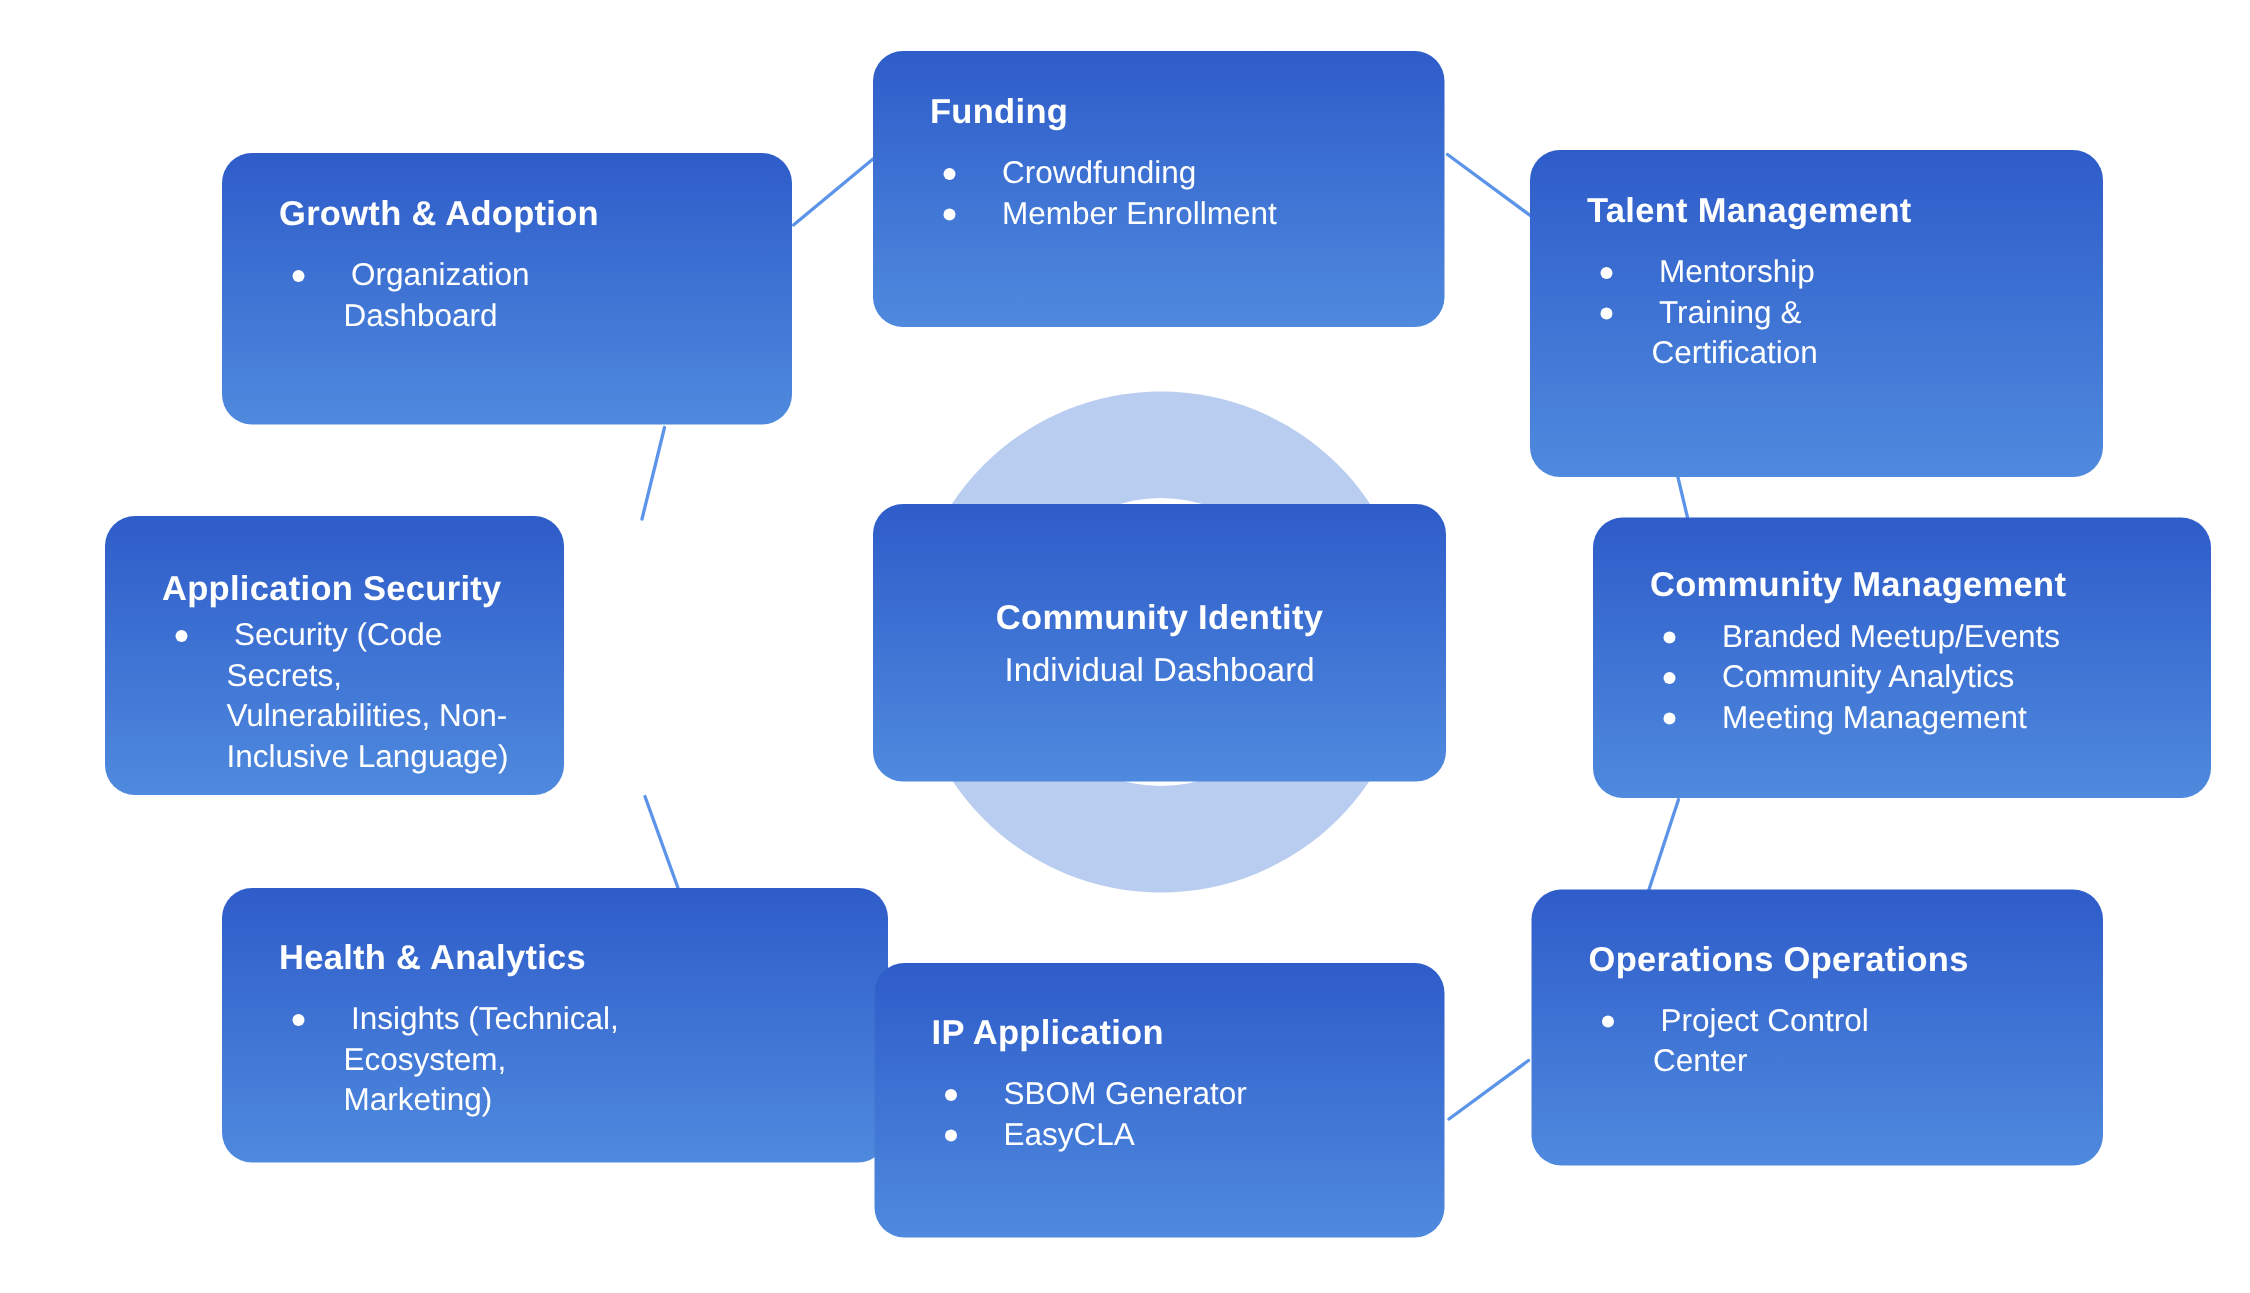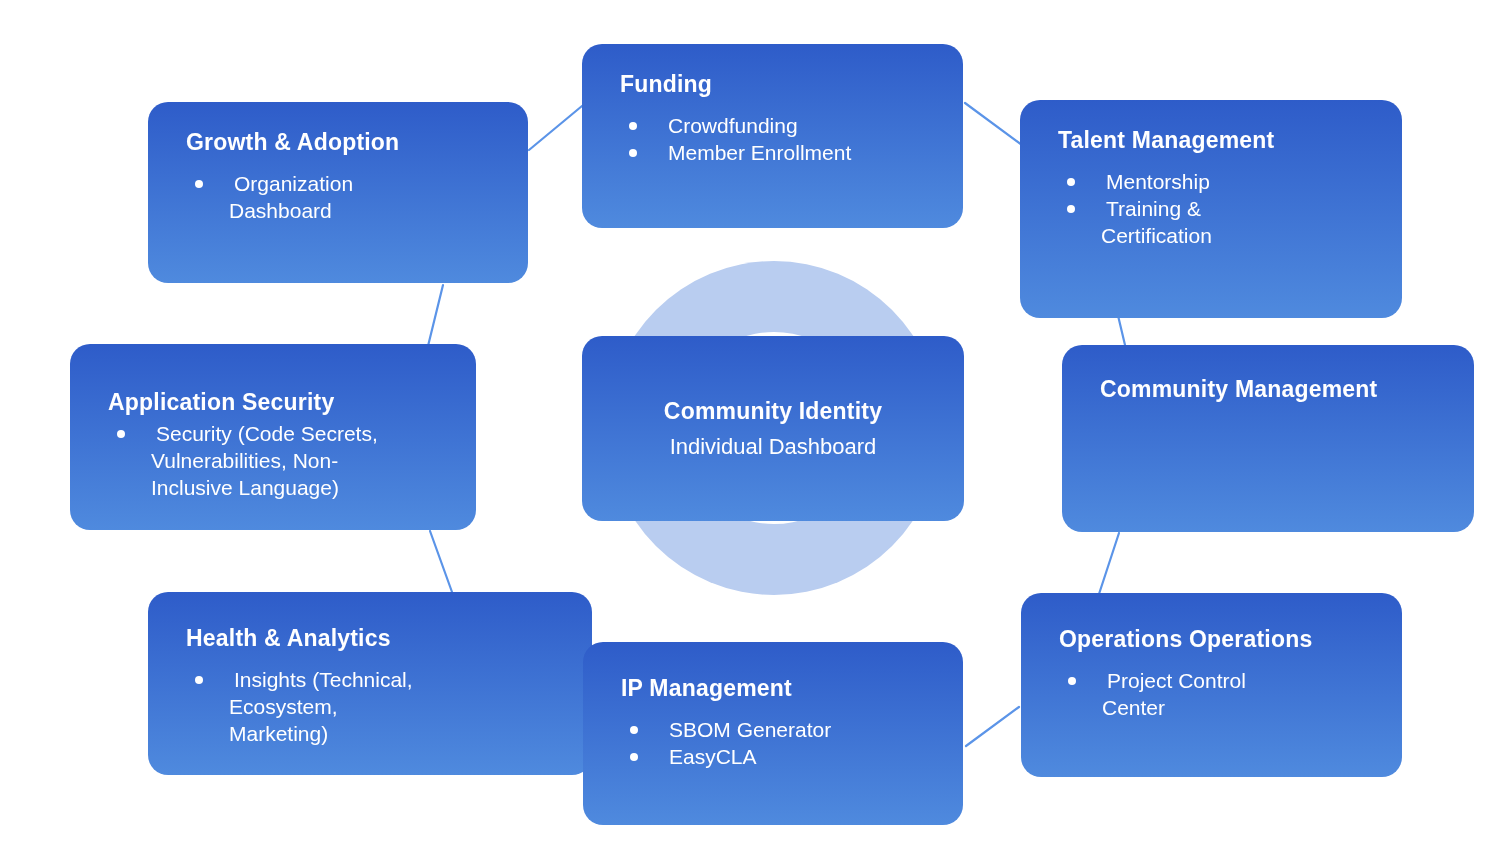--- a/index.html
+++ b/index.html
@@ -53,23 +53,23 @@
     position: absolute;
     left: 9px;
     top: 10px;
     width: 8px;
     height: 8px;
     border-radius: 50%;
     background: #ffffff;
   }
   
   .pos-growth   { left: 148px;  top: 102px; width: 380px; height: 181px; }
-  .pos-funding  { left: 582px;  top: 44px;  width: 381px; height: 184px; }
+  .pos-funding  { left: 582px;  top: 34px;  width: 381px; height: 184px; }
   .pos-talent   { left: 1020px; top: 100px; width: 382px; height: 218px; }
-  .pos-appsec   { left: 70px;   top: 344px; width: 406px; height: 186px; padding-top: 44px; }
+  .pos-appsec   { left: 70px;   top: 344px; width: 306px; height: 186px; padding-top: 34px; }
   .pos-appsec .node-title { margin-bottom: 4px; }
   .pos-commmgmt { left: 1062px; top: 345px; width: 412px; height: 187px; padding-top: 30px; }
   .pos-commmgmt .node-title { margin-bottom: 8px; }
   .pos-health   { left: 148px;  top: 592px; width: 444px; height: 183px; padding-top: 32px; }
   .pos-ip       { left: 583px;  top: 642px; width: 380px; height: 183px; padding-top: 32px; }
   .pos-commops  { left: 1021px; top: 593px; width: 381px; height: 184px; padding-top: 32px; }
   .pos-center   { left: 582px;  top: 336px; width: 382px; height: 185px;
                   display: flex; flex-direction: column; justify-content: center;
                   align-items: center; text-align: center; padding: 0 20px; }
   .pos-center .node-title { margin: 0 0 8px 0; }
@@ -132,33 +132,38 @@
     </ul>
   </div>
 
   <div class="node pos-center">
     <h2 class="node-title">Community Identity</h2>
     <div class="center-subtitle">Individual Dashboard</div>
   </div>
 
   <div class="node pos-commmgmt">
     <h2 class="node-title">Community Management</h2>
+    <ul class="bullets">
+      <li>Branded Meetup/Events</li>
+      <li>Community Analytics</li>
+      <li>Meeting Management</li>
+    </ul>
   </div>
 
   <div class="node pos-health">
     <h2 class="node-title">Health &amp; Analytics</h2>
     <ul class="bullets">
       <li>Insights (Technical,
 Ecosystem,
 Marketing)</li>
     </ul>
   </div>
 
   <div class="node pos-ip">
-    <h2 class="node-title">IP Management</h2>
+    <h2 class="node-title">IP Application</h2>
     <ul class="bullets">
       <li>SBOM Generator</li>
       <li>EasyCLA</li>
     </ul>
   </div>
 
   <div class="node pos-commops">
     <h2 class="node-title">Operations Operations</h2>
     <ul class="bullets">
       <li>Project Control

